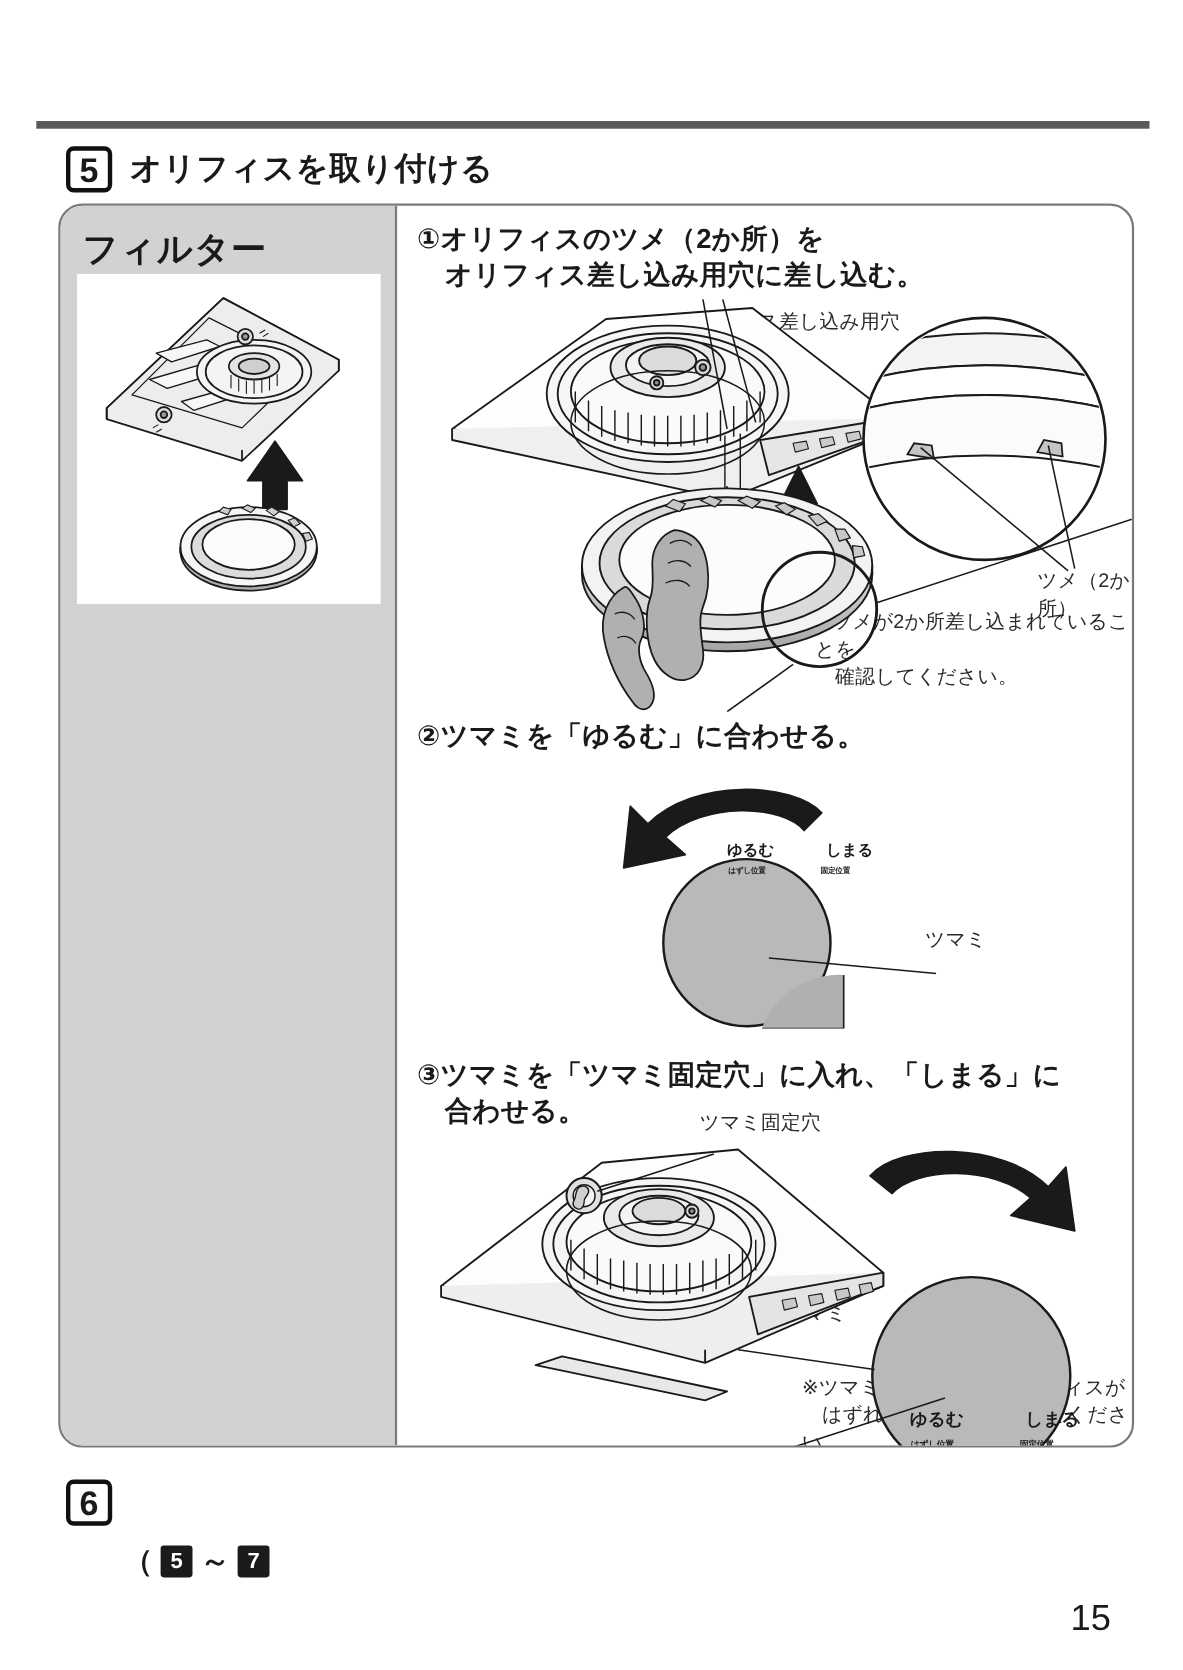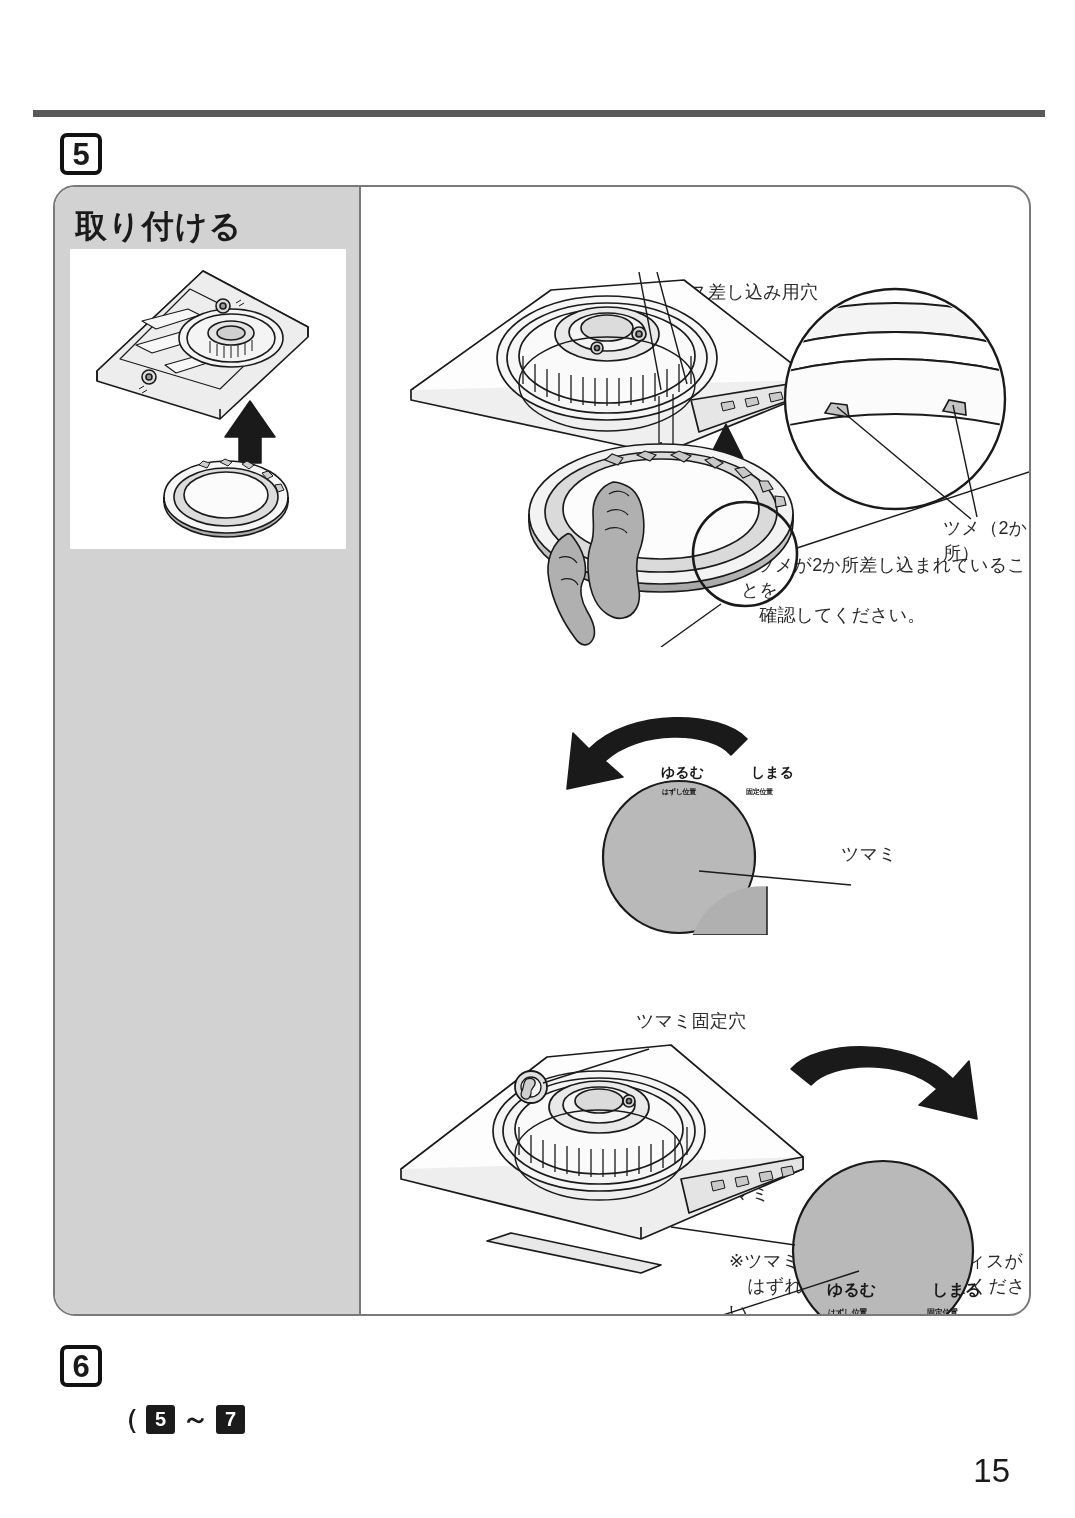--- a/index.html
+++ b/index.html
@@ -76,26 +76,27 @@
 </style>
 </head>
 <body>
 
 <div class="page">
 
   <div class="top-rule"></div>
 
   <div class="step5-head">
     <div class="numbox">5</div>
+    <div class="step5-title">オリフィスを取り付ける</div>
   </div>
 
   <div class="panel">
 
     <div class="panel-side">
-      <div class="side-title">取り付ける</div>
+      <div class="side-title">フィルター</div>
 
       <div class="side-photo">
         <svg width="276" height="300" viewBox="0 0 276 300">
           <defs>
             <linearGradient id="ringG" x1="0" y1="0" x2="0" y2="1">
               <stop offset="0%" stop-color="#efefef"></stop>
                 <stop offset="55%" stop-color="#c9c9c9"></stop>
                 <stop offset="100%" stop-color="#a8a8a8"></stop>
             </linearGradient>
           </defs>
@@ -149,20 +150,22 @@
               <path d="M192 224 l6 -2 l5 5 l-6 3 z" fill="#cdcdcd"></path>
               <path d="M205 236 l6 -1 l3 6 l-6 2 z" fill="#cdcdcd"></path>
             </g>
           </g>
         </svg>
       </div>
     </div>
 
     <div class="panel-main">
 
+      <div class="inst i1">①オリフィスのツメ（2か所）を
+　オリフィス差し込み用穴に差し込む。</div>
 
       <div class="anno a-hole">オリフィス差し込み用穴</div>
       <div class="anno a-claw">ツメ（2か所）</div>
       <div class="anno a-note1">※ツメが2か所差し込まれていることを
 　確認してください。</div>
 
       <div class="fig" style="left:0px;top:85px;">
         <svg width="668" height="375" viewBox="0 0 668 375">
           <defs>
             <linearGradient id="ring2" x1="0" y1="0" x2="0" y2="1">
@@ -288,20 +291,21 @@
             <path d="M182 124 l6 -11 l16 3 l1 12 z" fill="#c4c4c4" stroke="#1a1a1a" stroke-width="1.6"></path>
           </g>
 
           <g stroke="#1a1a1a" stroke-width="1.4" fill="none">
             <path d="M76 120 L210 232"></path>
             <path d="M192 118 L216 230"></path>
           </g>
         </svg>
       </div>
 
+      <div class="inst i2">②ツマミを「ゆるむ」に合わせる。</div>
       <div class="anno a-knob2">ツマミ</div>
 
       <div class="fig" style="left:150px;top:518px;">
         <svg width="340" height="230" viewBox="0 0 340 230">
 
           <path d="M236 34 C210 6 120 2 78 44 L62 28 L56 84 L112 72 L94 56 C128 24 200 26 220 50 Z" fill="#1a1a1a" stroke="#1a1a1a" stroke-width="1.6" stroke-linejoin="round"></path>
 
           <circle cx="168" cy="152" r="76" fill="#b9b9b9" stroke="#1a1a1a" stroke-width="2.2"></circle>
           <g clip-path="circle(74px at 168px 152px)">
             <path d="M84 118 q84 -26 172 0 l0 16 q-88 -24 -172 0 Z" fill="#d0d0d0" stroke="#1a1a1a" stroke-width="1.5"></path>
@@ -325,20 +329,22 @@
 
           <path d="M188 166 L340 180" stroke="#1a1a1a" stroke-width="1.4" fill="none"></path>
         </svg>
       </div>
 
       <div style="position:absolute;left:300px;top:577px;font-size:14px;font-weight:bold;">ゆるむ</div>
       <div style="position:absolute;left:390px;top:577px;font-size:14px;font-weight:bold;">しまる</div>
       <div style="position:absolute;left:301px;top:600px;font-size:7px;font-weight:bold;letter-spacing:-0.3px;">はずし位置</div>
       <div style="position:absolute;left:385px;top:600px;font-size:7px;font-weight:bold;letter-spacing:-0.3px;">固定位置</div>
 
+      <div class="inst i3">③ツマミを「ツマミ固定穴」に入れ、「しまる」に
+　合わせる。</div>
       <div class="anno a-fixhole">ツマミ固定穴</div>
       <div class="anno a-knob3">ツマミ</div>
       <div class="anno a-note3">※ツマミを引っぱってオリフィスが
 　はずれないことを確認してください。</div>
 
       <div class="fig" style="left:10px;top:840px;">
         <svg width="660" height="380" viewBox="0 0 660 380">
           <g fill="none" stroke="#1a1a1a" stroke-width="1.7" stroke-linejoin="round">
 
             <path d="M176 30 L300 18 L432 130 L270 200 L30 142 Z" fill="#fdfdfd"></path>

